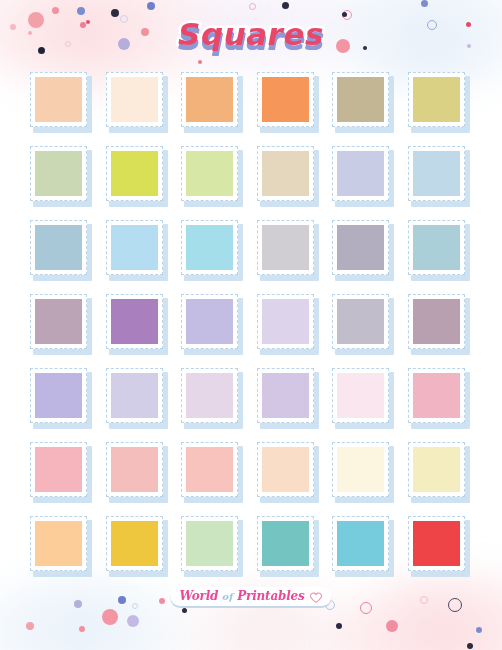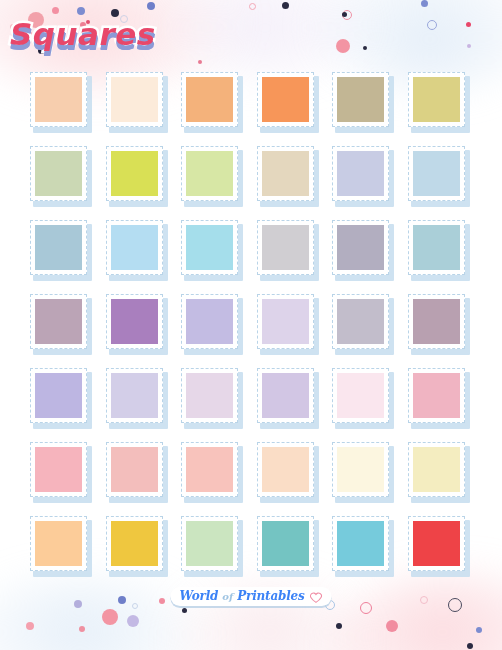--- a/index.html
+++ b/index.html
@@ -63,21 +63,21 @@
   }
 
   
   #title-area {
     position: absolute;
     left: 0; top: 6px;
     width: 502px;
     height: 56px;
     display: flex;
     align-items: center;
-    justify-content: flex-start;
+    justify-content: center;
   }
   #title-text {
     font-family: "DejaVu Sans", sans-serif;
     font-size: 31px;
     font-weight: bold;
     font-style: italic;
     letter-spacing: 0.5px;
     color: #E8476A;
     -webkit-text-stroke: 5px #ffffff;
     paint-order: stroke fill;
@@ -151,21 +151,21 @@
     border-radius: 11px;
     padding: 2px 9px 3px 9px;
     box-shadow: 0 2px 0 rgba(180,205,228,0.75);
     white-space: nowrap;
   }
   .logo-word {
     font-family: "DejaVu Serif", serif;
     font-style: italic;
     font-weight: bold;
     font-size: 12px;
-    color: #3b82f6;
+    color: #ec4899;
     letter-spacing: -0.2px;
   }
   .logo-of {
     font-family: "DejaVu Serif", serif;
     font-style: italic;
     font-weight: bold;
     font-size: 10px;
     color: #9fc4e2;
   }
   .logo-heart {

